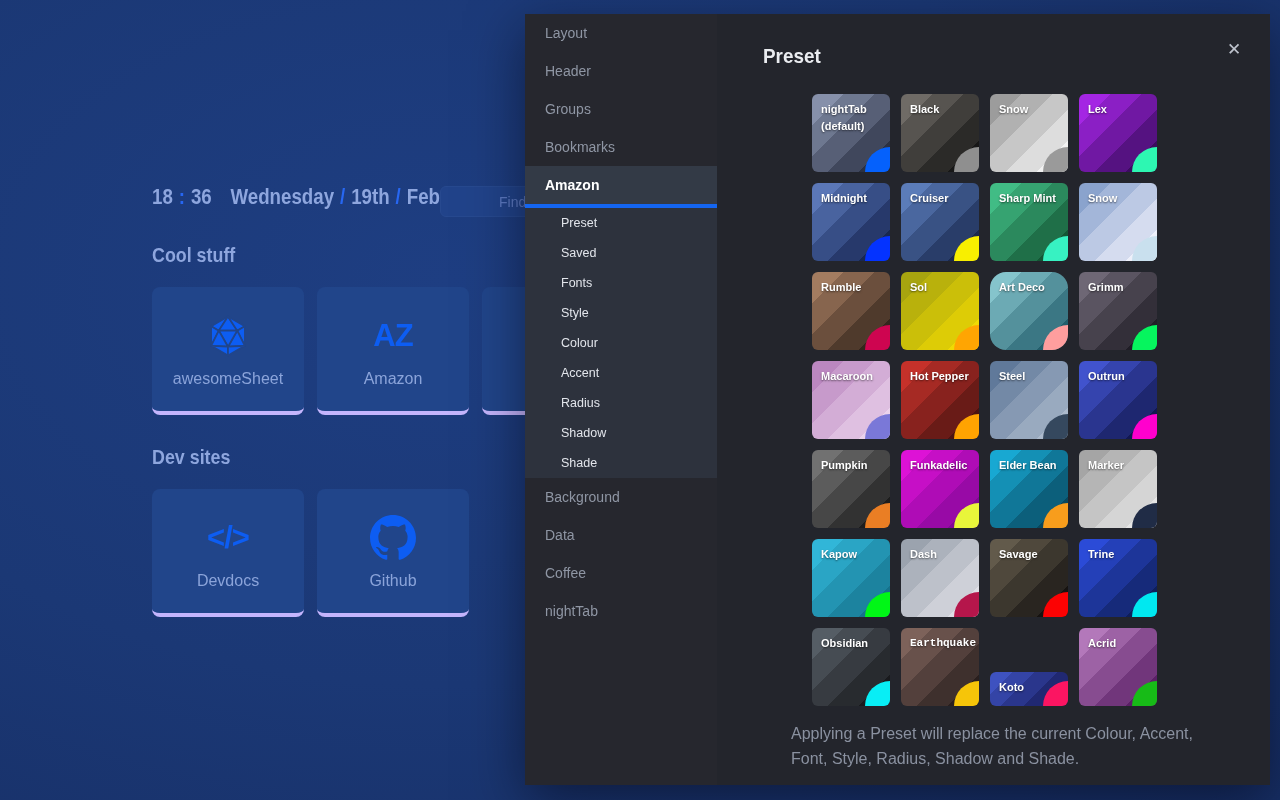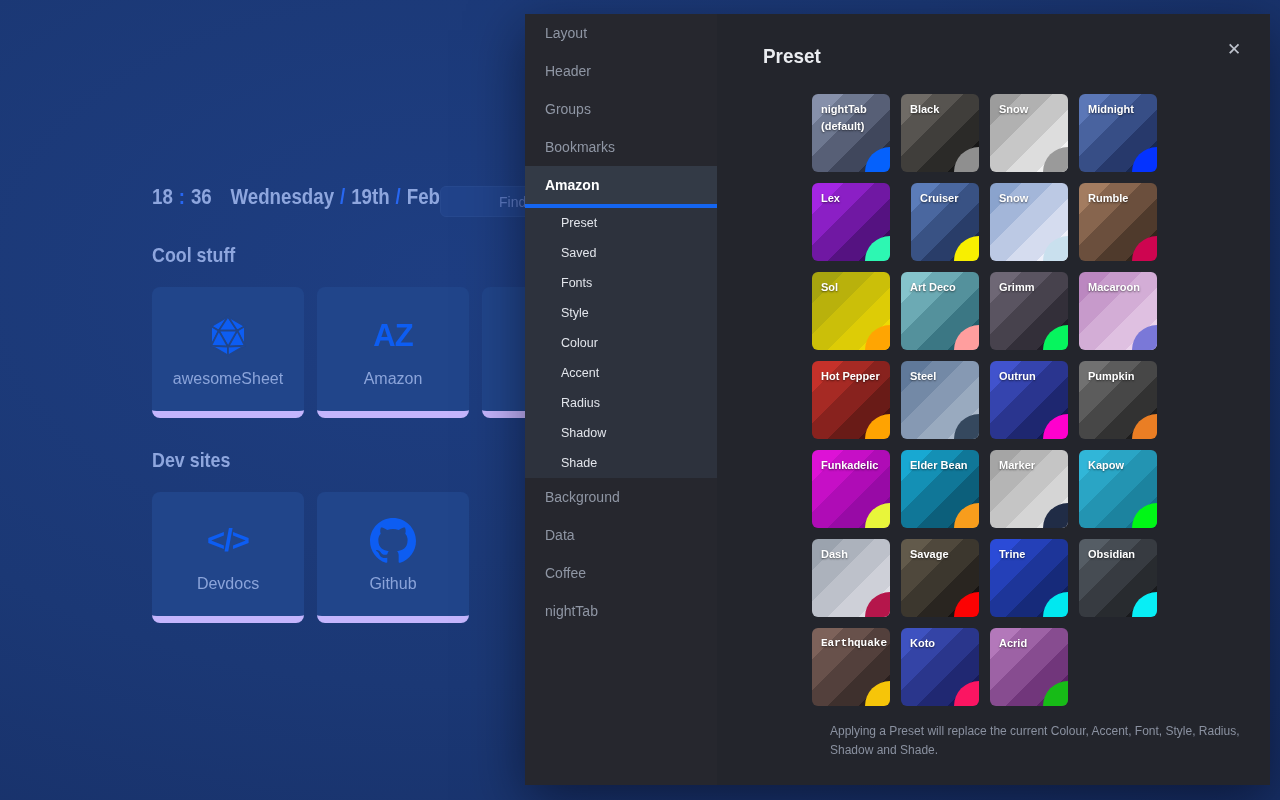--- a/index.html
+++ b/index.html
@@ -25,21 +25,21 @@
   }
   .search-input::placeholder{color:#5d7ac2;}
   .main-groups{position:absolute;left:152px;top:243px;width:640px;}
   .group-title{
     color:#8ea6de;font-size:21px;font-weight:700;margin:0 0 20px;
     transform:scaleX(.85);transform-origin:0 50%;
   }
   .cards{display:flex;gap:13px;margin-bottom:30px;}
   .card{
     width:152px;height:124px;background:#21458a;border-radius:8px;
-    border-bottom:7px solid #c4b5fd;display:flex;flex-direction:column;
+    border-bottom:4px solid #c4b5fd;display:flex;flex-direction:column;
     align-items:center;justify-content:center;gap:9px;cursor:pointer;
   }
   .card-icon{height:50px;display:flex;align-items:center;justify-content:center;color:#0d5df2;}
   .icon-text{font-size:31px;font-weight:800;letter-spacing:-1px;color:#0d5df2;}
   .card-label{font-size:16px;color:#8ba4da;min-height:16px;}
   
   .modal{
     position:absolute;left:525px;top:14px;width:745px;height:771px;display:flex;
     z-index:10;box-shadow:0 16px 52px rgba(0,0,12,.5);
   }
@@ -63,21 +63,21 @@
   .preset-grid{
     margin:26px 0 0 49px;display:grid;grid-template-columns:repeat(4,78px);
     grid-auto-rows:78px;gap:11px;width:345px;
   }
   .tile{position:relative;border-radius:6px;overflow:hidden;cursor:pointer;}
   .tile-label{
     position:absolute;top:7px;left:9px;right:5px;font-size:11px;line-height:1.55;
     font-weight:600;color:#ffffff;text-shadow:0 1px 2px rgba(0,0,0,.55);
   }
   .tile-accent{position:absolute;width:50px;height:50px;border-radius:50%;right:-25px;bottom:-25px;}
-  .panel-note{margin:16px 0 0 67px;width:418px;font-size:12px;line-height:1.55;color:#8a91a0;}
+  .panel-note{margin:16px 0 0 28px;width:418px;font-size:16px;line-height:1.55;color:#8a91a0;}
 </style>
 </head>
 <body>
 
 <div class="clock-row">
   <span>18</span>
   <span class="clock-sep">:</span>
   <span>36</span>
   <span class="date-start">Wednesday</span>
   <span class="date-sep">/</span>
@@ -176,45 +176,49 @@
           <span class="tile-accent" style="background: rgb(5, 97, 252);"></span>
         </div>
         <div class="tile" style="background: linear-gradient(135deg, rgb(111, 107, 102) 0%, rgb(111, 107, 102) 20%, rgb(87, 84, 80) 20%, rgb(87, 84, 80) 40%, rgb(64, 62, 59) 40%, rgb(64, 62, 59) 60%, rgb(43, 42, 40) 60%, rgb(43, 42, 40) 80%, rgb(23, 23, 23) 80%, rgb(23, 23, 23) 100%);">
           <span class="tile-label">Black</span>
           <span class="tile-accent" style="background: rgb(143, 143, 143);"></span>
         </div>
         <div class="tile" style="background: linear-gradient(135deg, rgb(156, 156, 156) 0%, rgb(156, 156, 156) 20%, rgb(177, 177, 177) 20%, rgb(177, 177, 177) 40%, rgb(199, 199, 199) 40%, rgb(199, 199, 199) 60%, rgb(221, 221, 221) 60%, rgb(221, 221, 221) 80%, rgb(242, 242, 242) 80%, rgb(242, 242, 242) 100%);">
           <span class="tile-label">Snow</span>
           <span class="tile-accent" style="background: rgb(154, 154, 154);"></span>
         </div>
+        <div class="tile" style="background: linear-gradient(135deg, rgb(164, 38, 227) 0%, rgb(164, 38, 227) 20%, rgb(139, 31, 197) 20%, rgb(139, 31, 197) 40%, rgb(112, 24, 163) 40%, rgb(112, 24, 163) 60%, rgb(85, 18, 129) 60%, rgb(85, 18, 129) 80%, rgb(59, 12, 94) 80%, rgb(59, 12, 94) 100%);">
+          <span class="tile-label">Lex</span>
+          <span class="tile-accent" style="background: rgb(45, 247, 178);"></span>
+        </div>
         <div class="tile" style="background: linear-gradient(135deg, rgb(91, 119, 183) 0%, rgb(91, 119, 183) 20%, rgb(73, 99, 159) 20%, rgb(73, 99, 159) 40%, rgb(55, 78, 134) 40%, rgb(55, 78, 134) 60%, rgb(39, 57, 107) 60%, rgb(39, 57, 107) 80%, rgb(24, 40, 81) 80%, rgb(24, 40, 81) 100%);">
           <span class="tile-label">Midnight</span>
           <span class="tile-accent" style="background: rgb(4, 51, 255);"></span>
         </div>
-        <div class="tile" style="background: linear-gradient(135deg, rgb(164, 38, 227) 0%, rgb(164, 38, 227) 20%, rgb(139, 31, 197) 20%, rgb(139, 31, 197) 40%, rgb(112, 24, 163) 40%, rgb(112, 24, 163) 60%, rgb(85, 18, 129) 60%, rgb(85, 18, 129) 80%, rgb(59, 12, 94) 80%, rgb(59, 12, 94) 100%);">
-          <span class="tile-label">Lex</span>
-          <span class="tile-accent" style="background: rgb(45, 247, 178);"></span>
-        </div>
-        <div class="tile" style="background: linear-gradient(135deg, rgb(91, 124, 185) 0%, rgb(91, 124, 185) 20%, rgb(74, 103, 159) 20%, rgb(74, 103, 159) 40%, rgb(57, 82, 132) 40%, rgb(57, 82, 132) 60%, rgb(41, 61, 105) 60%, rgb(41, 61, 105) 80%, rgb(26, 41, 78) 80%, rgb(26, 41, 78) 100%); margin-left: 10px;">
+        <div class="tile" style="background: linear-gradient(135deg, rgb(91, 124, 185) 0%, rgb(91, 124, 185) 20%, rgb(74, 103, 159) 20%, rgb(74, 103, 159) 40%, rgb(57, 82, 132) 40%, rgb(57, 82, 132) 60%, rgb(41, 61, 105) 60%, rgb(41, 61, 105) 80%, rgb(26, 41, 78) 80%, rgb(26, 41, 78) 100%);">
           <span class="tile-label">Cruiser</span>
           <span class="tile-accent" style="background: rgb(248, 239, 0);"></span>
+        </div>
+        <div class="tile" style="background: linear-gradient(135deg, rgb(65, 188, 133) 0%, rgb(65, 188, 133) 20%, rgb(54, 163, 113) 20%, rgb(54, 163, 113) 40%, rgb(43, 137, 93) 40%, rgb(43, 137, 93) 60%, rgb(31, 111, 72) 60%, rgb(31, 111, 72) 80%, rgb(20, 85, 52) 80%, rgb(20, 85, 52) 100%);">
+          <span class="tile-label">Sharp Mint</span>
+          <span class="tile-accent" style="background: rgb(55, 242, 194);"></span>
         </div>
         <div class="tile" style="background: linear-gradient(135deg, rgb(138, 163, 205) 0%, rgb(138, 163, 205) 20%, rgb(163, 182, 217) 20%, rgb(163, 182, 217) 40%, rgb(188, 201, 228) 40%, rgb(188, 201, 228) 60%, rgb(213, 220, 239) 60%, rgb(213, 220, 239) 80%, rgb(238, 240, 250) 80%, rgb(238, 240, 250) 100%);">
           <span class="tile-label">Snow</span>
           <span class="tile-accent" style="background: rgb(201, 224, 238);"></span>
         </div>
         <div class="tile" style="background: linear-gradient(135deg, rgb(163, 124, 96) 0%, rgb(163, 124, 96) 20%, rgb(135, 101, 78) 20%, rgb(135, 101, 78) 40%, rgb(107, 79, 61) 40%, rgb(107, 79, 61) 60%, rgb(79, 58, 44) 60%, rgb(79, 58, 44) 80%, rgb(51, 38, 28) 80%, rgb(51, 38, 28) 100%);">
           <span class="tile-label">Rumble</span>
           <span class="tile-accent" style="background: rgb(206, 5, 80);"></span>
         </div>
         <div class="tile" style="background: linear-gradient(135deg, rgb(167, 164, 15) 0%, rgb(167, 164, 15) 20%, rgb(185, 177, 12) 20%, rgb(185, 177, 12) 40%, rgb(203, 191, 9) 40%, rgb(203, 191, 9) 60%, rgb(221, 204, 6) 60%, rgb(221, 204, 6) 80%, rgb(239, 218, 3) 80%, rgb(239, 218, 3) 100%);">
           <span class="tile-label">Sol</span>
           <span class="tile-accent" style="background: rgb(255, 165, 2);"></span>
         </div>
-        <div class="tile" style="background: linear-gradient(135deg, rgb(133, 196, 204) 0%, rgb(133, 196, 204) 20%, rgb(108, 170, 180) 20%, rgb(108, 170, 180) 40%, rgb(84, 145, 156) 40%, rgb(84, 145, 156) 60%, rgb(59, 119, 132) 60%, rgb(59, 119, 132) 80%, rgb(35, 94, 108) 80%, rgb(35, 94, 108) 100%);">
+        <div class="tile" style="background: linear-gradient(135deg, rgb(133, 196, 204) 0%, rgb(133, 196, 204) 20%, rgb(108, 170, 180) 20%, rgb(108, 170, 180) 40%, rgb(84, 145, 156) 40%, rgb(84, 145, 156) 60%, rgb(59, 119, 132) 60%, rgb(59, 119, 132) 80%, rgb(35, 94, 108) 80%, rgb(35, 94, 108) 100%); border-radius: 16px;">
           <span class="tile-label">Art Deco</span>
           <span class="tile-accent" style="background: rgb(255, 158, 158);"></span>
         </div>
         <div class="tile" style="background: linear-gradient(135deg, rgb(110, 103, 117) 0%, rgb(110, 103, 117) 20%, rgb(90, 84, 97) 20%, rgb(90, 84, 97) 40%, rgb(71, 66, 77) 40%, rgb(71, 66, 77) 60%, rgb(51, 47, 57) 60%, rgb(51, 47, 57) 80%, rgb(32, 29, 38) 80%, rgb(32, 29, 38) 100%);">
           <span class="tile-label">Grimm</span>
           <span class="tile-accent" style="background: rgb(6, 245, 94);"></span>
         </div>
         <div class="tile" style="background: linear-gradient(135deg, rgb(187, 135, 192) 0%, rgb(187, 135, 192) 20%, rgb(199, 154, 203) 20%, rgb(199, 154, 203) 40%, rgb(211, 173, 214) 40%, rgb(211, 173, 214) 60%, rgb(223, 192, 225) 60%, rgb(223, 192, 225) 80%, rgb(235, 211, 236) 80%, rgb(235, 211, 236) 100%);">
           <span class="tile-label">Macaroon</span>
           <span class="tile-accent" style="background: rgb(122, 120, 216);"></span>
@@ -264,21 +268,21 @@
           <span class="tile-accent" style="background: rgb(0, 232, 240);"></span>
         </div>
         <div class="tile" style="background: linear-gradient(135deg, rgb(85, 93, 101) 0%, rgb(85, 93, 101) 20%, rgb(70, 76, 83) 20%, rgb(70, 76, 83) 40%, rgb(55, 59, 65) 40%, rgb(55, 59, 65) 60%, rgb(40, 43, 47) 60%, rgb(40, 43, 47) 80%, rgb(25, 26, 29) 80%, rgb(25, 26, 29) 100%);">
           <span class="tile-label">Obsidian</span>
           <span class="tile-accent" style="background: rgb(8, 238, 245);"></span>
         </div>
         <div class="tile" style="background: linear-gradient(135deg, rgb(125, 98, 90) 0%, rgb(125, 98, 90) 20%, rgb(104, 81, 75) 20%, rgb(104, 81, 75) 40%, rgb(83, 64, 60) 40%, rgb(83, 64, 60) 60%, rgb(62, 48, 45) 60%, rgb(62, 48, 45) 80%, rgb(41, 31, 30) 80%, rgb(41, 31, 30) 100%); font-family: Liberation Mono, monospace;">
           <span class="tile-label">Earthquake</span>
           <span class="tile-accent" style="background: rgb(246, 197, 9);"></span>
         </div>
-        <div class="tile" style="background: linear-gradient(135deg, rgb(62, 82, 192) 0%, rgb(62, 82, 192) 20%, rgb(52, 68, 166) 20%, rgb(52, 68, 166) 40%, rgb(42, 54, 140) 40%, rgb(42, 54, 140) 60%, rgb(32, 40, 114) 60%, rgb(32, 40, 114) 80%, rgb(22, 26, 88) 80%, rgb(22, 26, 88) 100%);">
+        <div class="tile" style="background: linear-gradient(135deg, rgb(62, 82, 192) 0%, rgb(62, 82, 192) 20%, rgb(52, 68, 166) 20%, rgb(52, 68, 166) 40%, rgb(42, 54, 140) 40%, rgb(42, 54, 140) 60%, rgb(32, 40, 114) 60%, rgb(32, 40, 114) 80%, rgb(22, 26, 88) 80%, rgb(22, 26, 88) 100%); margin-top: 44px;">
           <span class="tile-label">Koto</span>
           <span class="tile-accent" style="background: rgb(251, 21, 98);"></span>
         </div>
         <div class="tile" style="background: linear-gradient(135deg, rgb(179, 120, 186) 0%, rgb(179, 120, 186) 20%, rgb(157, 98, 165) 20%, rgb(157, 98, 165) 40%, rgb(135, 76, 144) 40%, rgb(135, 76, 144) 60%, rgb(113, 54, 123) 60%, rgb(113, 54, 123) 80%, rgb(91, 32, 102) 80%, rgb(91, 32, 102) 100%);">
           <span class="tile-label">Acrid</span>
           <span class="tile-accent" style="background: rgb(23, 187, 23);"></span>
         </div>
       </div>
     <p class="panel-note">Applying a Preset will replace the current Colour, Accent, Font, Style, Radius, Shadow and Shade.</p>
   </div>

